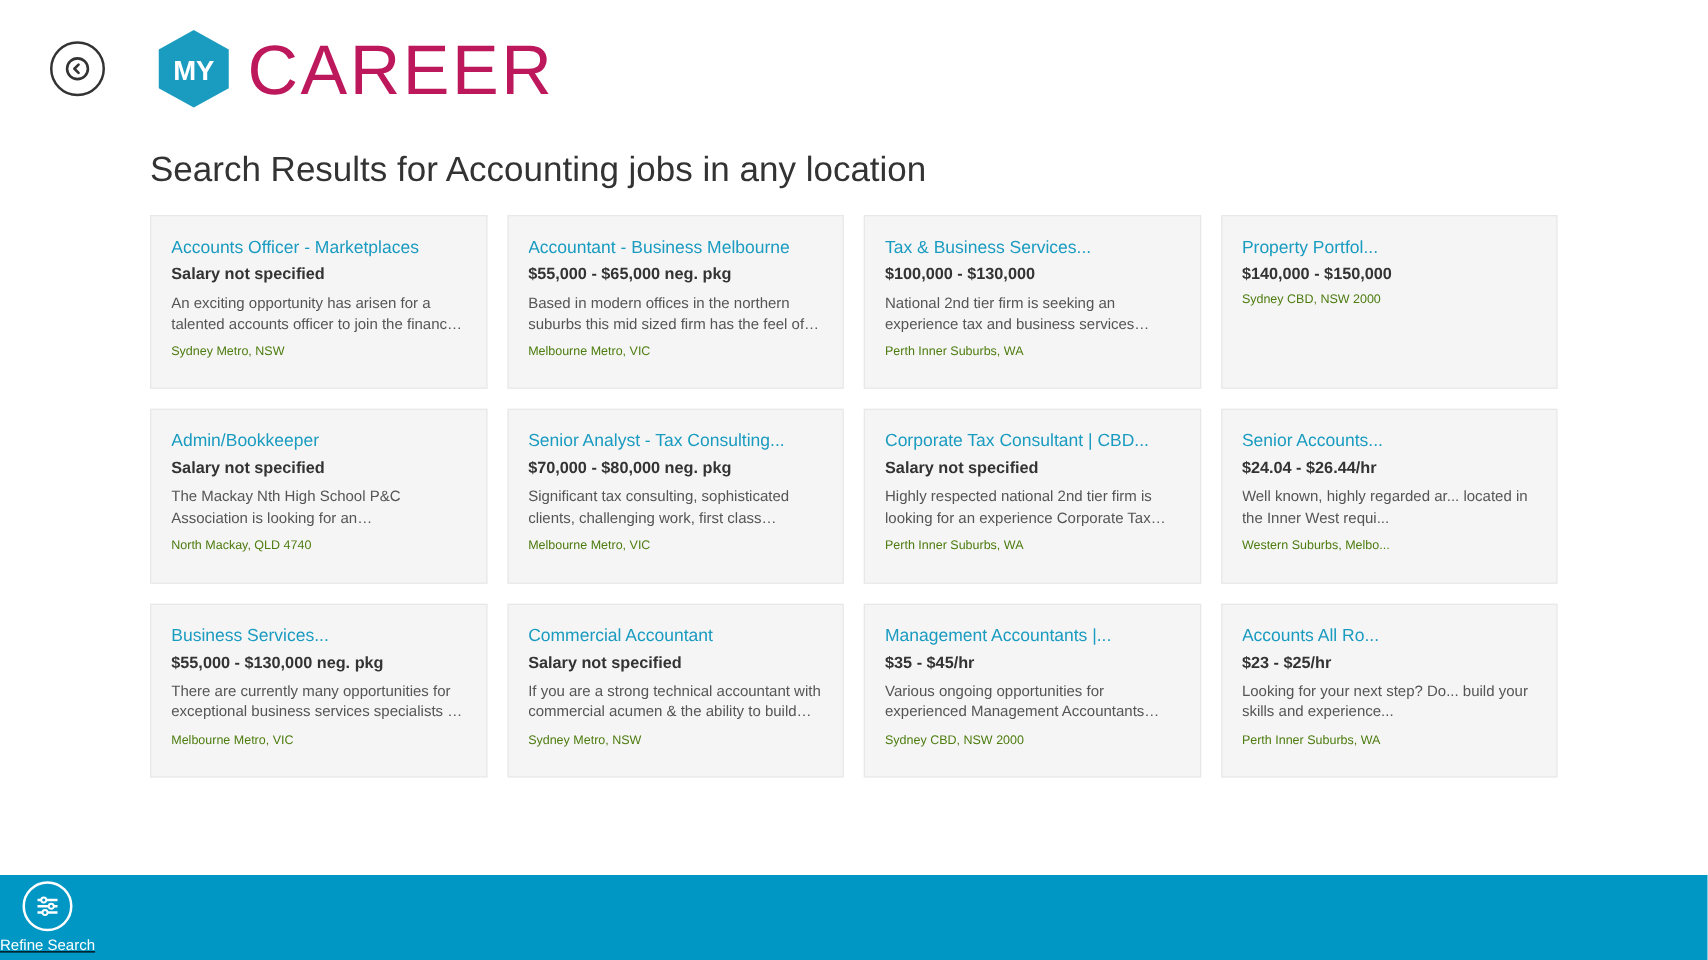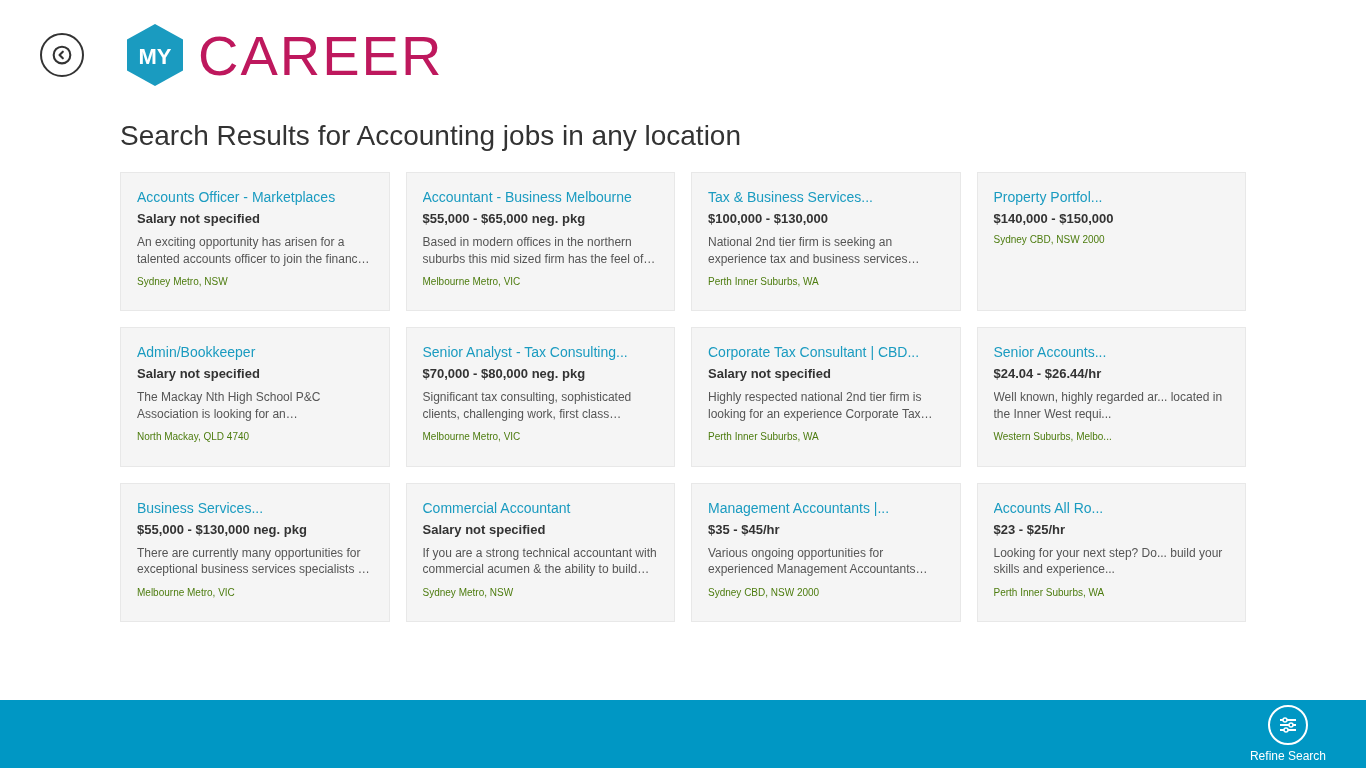--- a/index.html
+++ b/index.html
@@ -99,22 +99,23 @@
     
     .footer {
       position: absolute;
       bottom: 0;
       left: 0;
       right: 0;
       height: 68px;
       background: #0097c4;
       display: flex;
       align-items: center;
-      justify-content: flex-end;
-      padding-right: 40px;
+      justify-content: flex-start;
+      padding-right: 12px;
+      text-decoration: underline;
     }
     .refine-search-btn {
       display: flex;
       flex-direction: column;
       align-items: center;
       gap: 4px;
       cursor: pointer;
       color: #fff;
     }
     .refine-icon {

